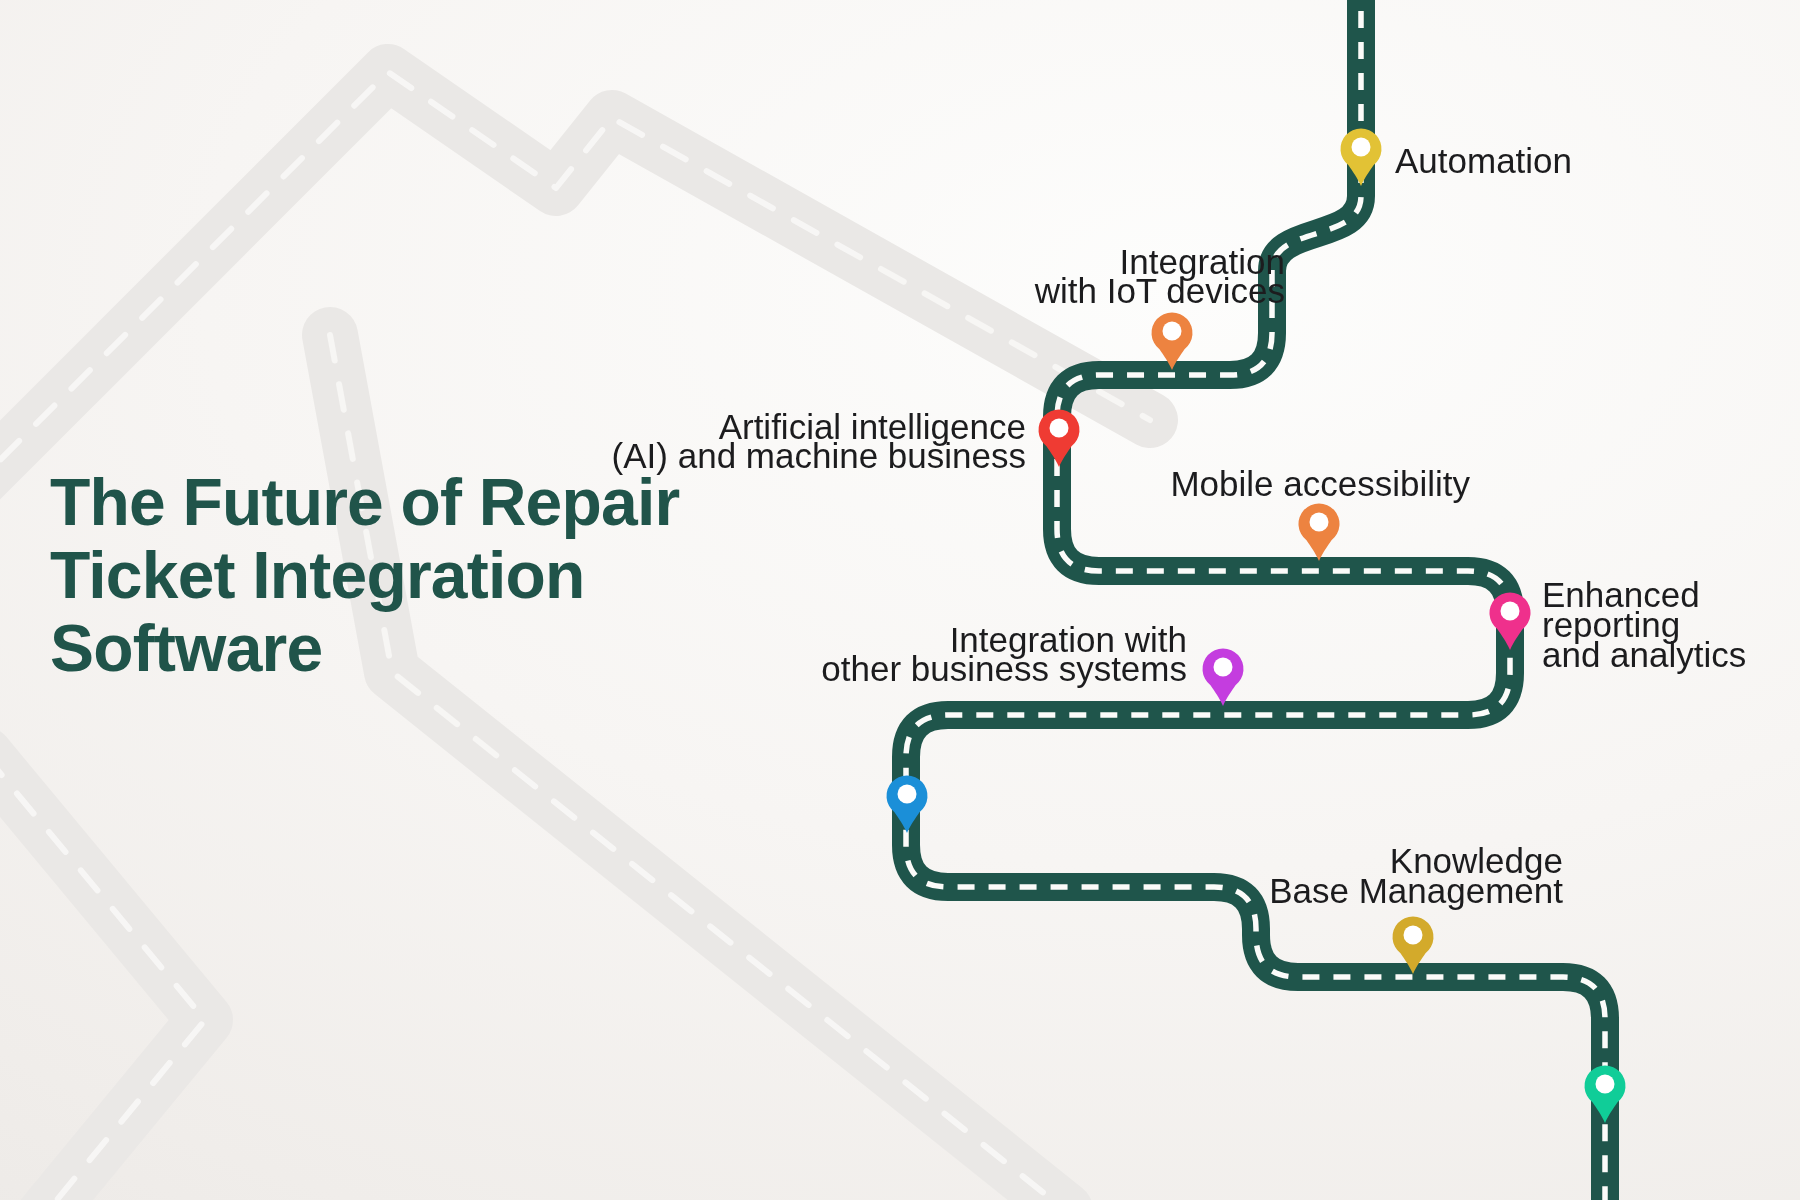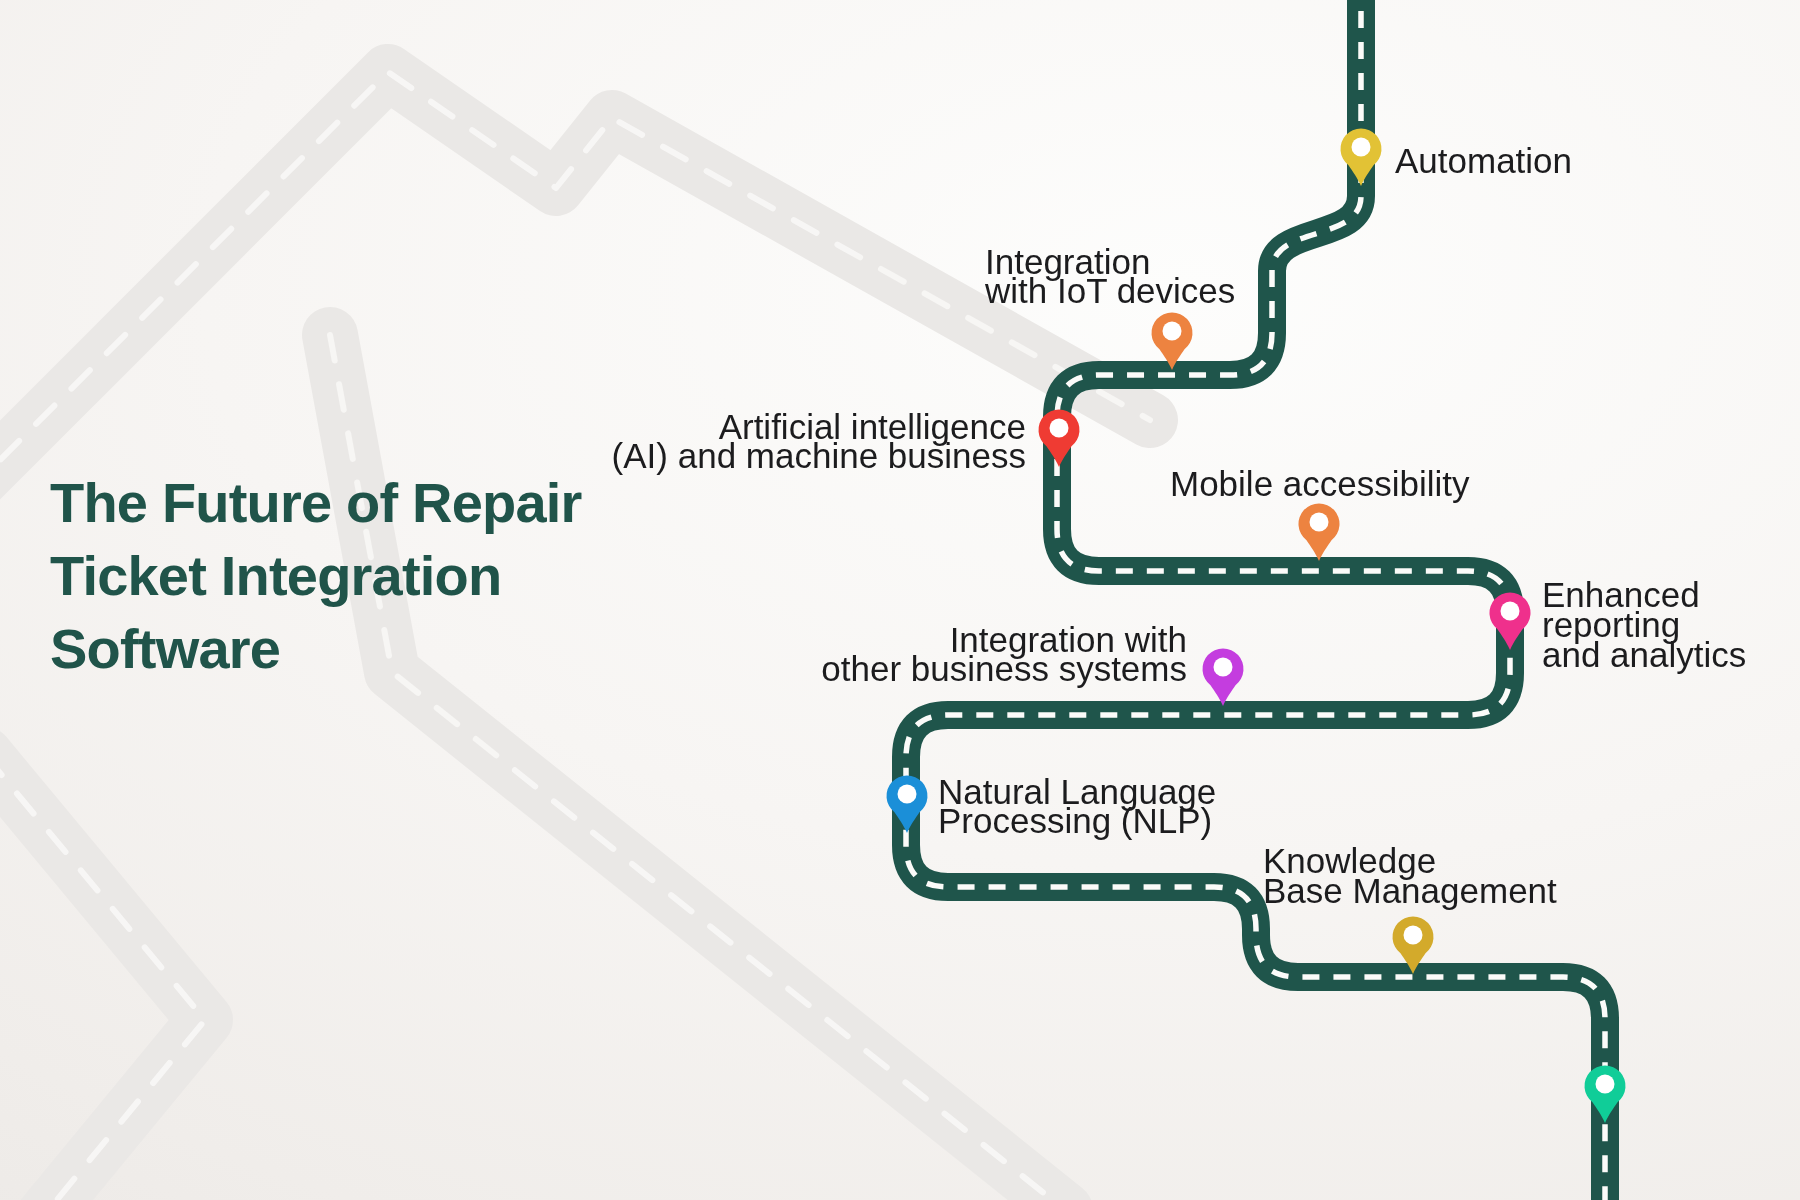--- a/index.html
+++ b/index.html
@@ -7,31 +7,31 @@
     position:relative;
     width:1800px;height:1200px;
     overflow:hidden;
     background:radial-gradient(130% 115% at 66% 24%, #fdfdfc 0%, #f7f5f3 42%, #f0ede a 75%, #e9e6e3 100%);
     background:radial-gradient(130% 115% at 66% 24%, #fdfdfc 0%, #f7f5f3 42%, #f0edea 75%, #e9e6e3 100%);
     font-family:"Liberation Sans", sans-serif;
   }
   .scene{position:absolute;left:0;top:0;width:1800px;height:1200px;display:block;}
   .page-title{
     position:absolute;left:50px;top:466px;
-    font-size:56px;line-height:73px;font-weight:700;letter-spacing:-0.8px;
+    font-size:66px;line-height:73px;font-weight:700;letter-spacing:-0.8px;
     white-space:nowrap;
   }
   .label{
     position:absolute;
     font-size:35px;line-height:29px;
     color:#1c1c1e;
     white-space:nowrap;
   }
   .label span{display:block;}
-  .align-center{text-align:left;}
+  .align-center{text-align:right;}
   .align-right{text-align:right;}
   .lh30{line-height:30px;}
 </style>
 </head>
 <body>
 
 <div class="canvas">
 
   <svg class="scene" viewBox="0 0 1800 1200" aria-hidden="true">
 
@@ -129,24 +129,20 @@
     <span>Enhanced</span>
     <span>reporting</span>
     <span>and analytics</span>
   </div>
 
   <div class="label align-right" style="right: 613px; top: 625px; width: 420px; color: rgb(28, 28, 30);">
     <span>Integration with</span>
     <span>other business systems</span>
   </div>
 
-  <div class="label" style="left: 938px; top: 777px; color: rgb(28, 28, 30);">
-    <span>Natural Language</span>
-    <span>Processing (NLP)</span>
-  </div>
 
   <div class="label align-center lh30" style="left: 1263px; top: 846px; width: 300px; color: rgb(28, 28, 30);">
     <span>Knowledge</span>
     <span>Base Management</span>
   </div>
 
 
 </div>
 
 </body></html>

